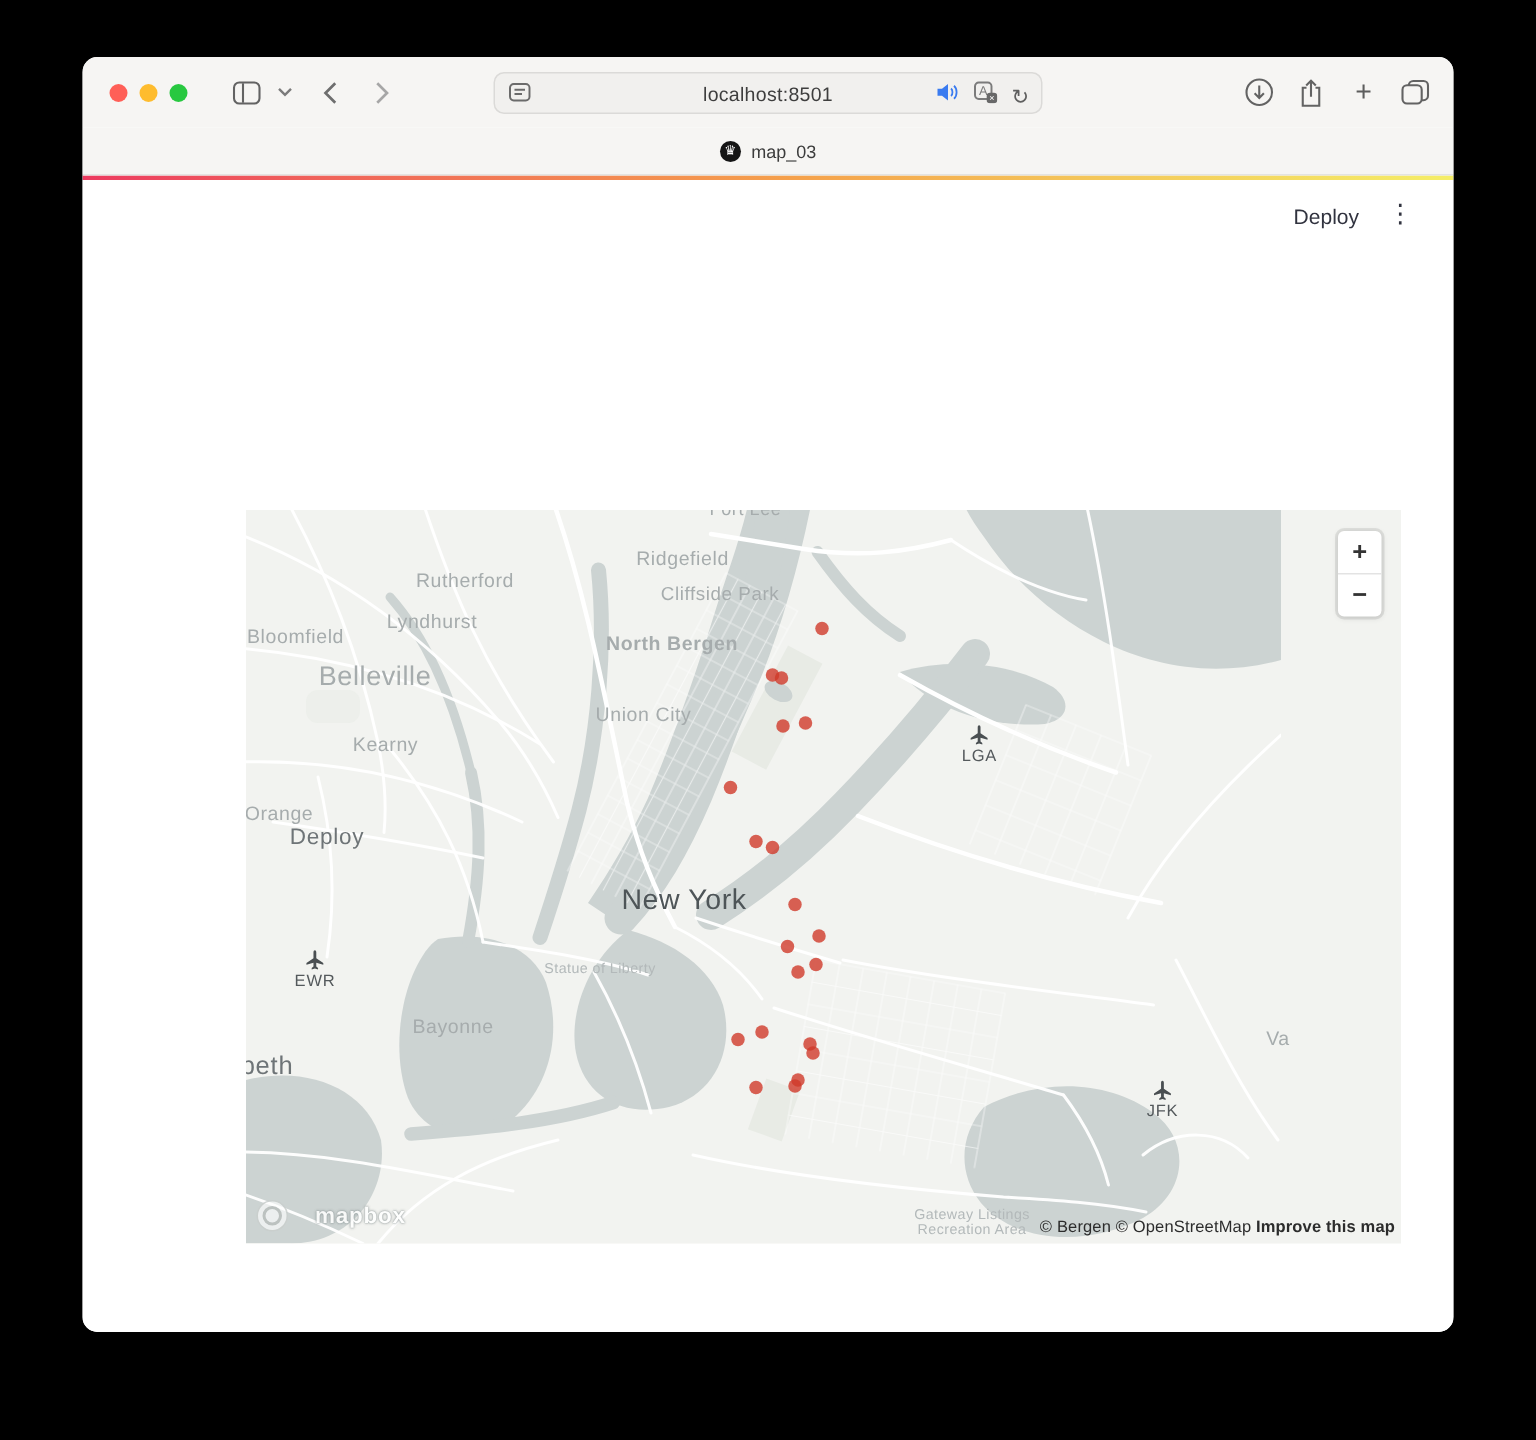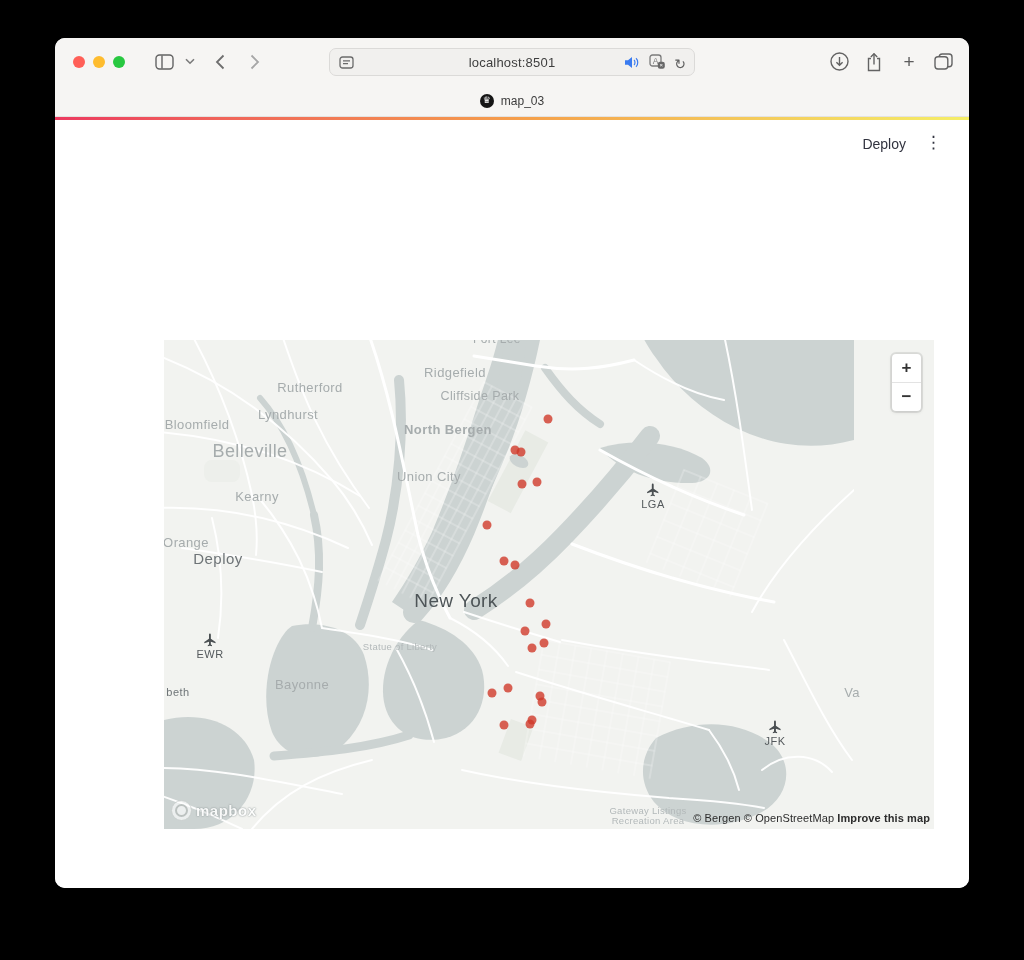--- a/index.html
+++ b/index.html
@@ -43,21 +43,21 @@
   .t-poi{color:#b3b9ba;letter-spacing:.3px;}
   .airport{position:absolute;transform:translateX(-50%);text-align:center;color:#54595c;}
   .airport svg{display:block;margin:0 auto;}
   .airport .code{font-size:11px;letter-spacing:.5px;margin-top:1px;}
   .dot{position:absolute;width:9px;height:9px;border-radius:50%;transform:translate(-50%,-50%);}
   .zoomctl{position:absolute;right:13px;top:14px;width:29px;background:#fff;border-radius:4px;
            box-shadow:0 0 0 2px rgba(0,0,0,.08),0 1px 4px rgba(0,0,0,.12);}
   .zoomctl .zb{height:28px;display:flex;align-items:center;justify-content:center;font-size:17px;
                font-weight:700;color:#333;cursor:pointer;}
   .zoomctl .zb:first-child{border-bottom:1px solid #e3e3e3;}
-  .mblogo{position:absolute;left:7px;bottom:8px;display:flex;align-items:center;gap:4px;opacity:.85;}
+  .mblogo{position:absolute;left:7px;bottom:8px;display:flex;align-items:center;gap:18px;opacity:.85;}
   .mblogo .circ{width:19px;height:19px;border-radius:50%;background:rgba(255,255,255,.75);
                 border:1px solid #c9cecd;display:flex;align-items:center;justify-content:center;}
   .mblogo .circ i{width:9px;height:9px;border-radius:50%;border:2px solid #b9bfbe;display:block;}
   .mblogo .word{font-size:15px;font-weight:700;color:#fff;letter-spacing:.5px;
                 text-shadow:0 0 2px rgba(130,140,140,.9),0 0 1px rgba(130,140,140,.9);}
   .attrib{position:absolute;right:4px;bottom:5px;font-size:11px;color:#2c2c2c;letter-spacing:.1px;}
   .attrib .bold{font-weight:700;}
   .attrib span{cursor:pointer;}
 </style>
 </head>
@@ -253,21 +253,21 @@
           <div class="mlabel t-town" style="left: 284px; top: 89px; font-size: 13px; font-weight: bold;">North Bergen</div>
           <div class="mlabel t-town" style="left: 33px; top: 84px; font-size: 13px;">Bloomfield</div>
           <div class="mlabel t-town" style="left: 86px; top: 111px; font-size: 18px;">Belleville</div>
           <div class="mlabel t-town" style="left: 265px; top: 136px; font-size: 13px;">Union City</div>
           <div class="mlabel t-town" style="left: 22px; top: 158px; font-size: 13px; margin-top: 44px;">Orange</div>
           <div class="mlabel t-town" style="left: 93px; top: 156px; font-size: 13px;">Kearny</div>
           <div class="mlabel t-city" style="left: 54px; top: 218px; font-size: 15px;">Deploy</div>
           <div class="mlabel t-metro" style="left: 292px; top: 261px; font-size: 19px;">New York</div>
           <div class="mlabel t-poi" style="left: 236px; top: 306px; font-size: 9.5px;">Statue of Liberty</div>
           <div class="mlabel t-town" style="left: 138px; top: 344px; font-size: 13px;">Bayonne</div>
-          <div class="mlabel t-city" style="left: 14px; top: 352px; font-size: 11px;">beth</div>
+          <div class="mlabel t-city" style="left: 14px; top: 371px; font-size: 17px;">beth</div>
           <div class="mlabel t-town" style="left: 688px; top: 352px; font-size: 13px;">Va</div>
           <div class="mlabel t-poi" style="left: 484px; top: 470px; font-size: 9.5px;">Gateway Listings</div>
           <div class="mlabel t-poi" style="left: 484px; top: 480px; font-size: 9.5px;">Recreation Area</div>
         </div>
       <div id="airports-layer">
           <div class="airport" style="left: 46px; top: 292px;">
             <svg width="15" height="15" viewBox="0 0 24 24">
               <path fill="#4a4f52" d="M21,16 L13.5,10.8 V4.5 C13.5,3.4 12.9,2.4 12,2.4 C11.1,2.4 10.5,3.4 10.5,4.5 V10.8 L3,16 V17.9 L10.5,15.6 V19.8 L8.6,21.3 V22.8 L12,21.8 L15.4,22.8 V21.3 L13.5,19.8 V15.6 L21,17.9 Z"></path>
             </svg>
             <div class="code">EWR</div>

